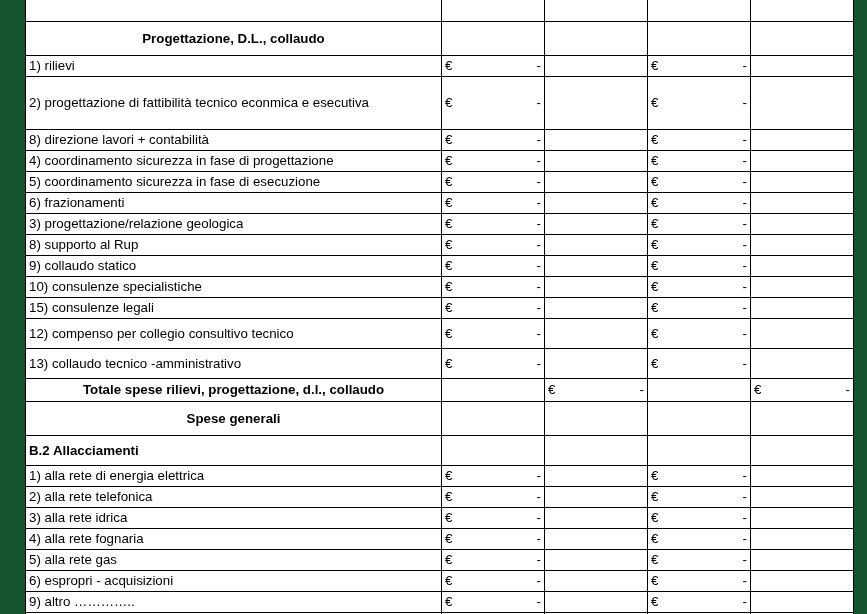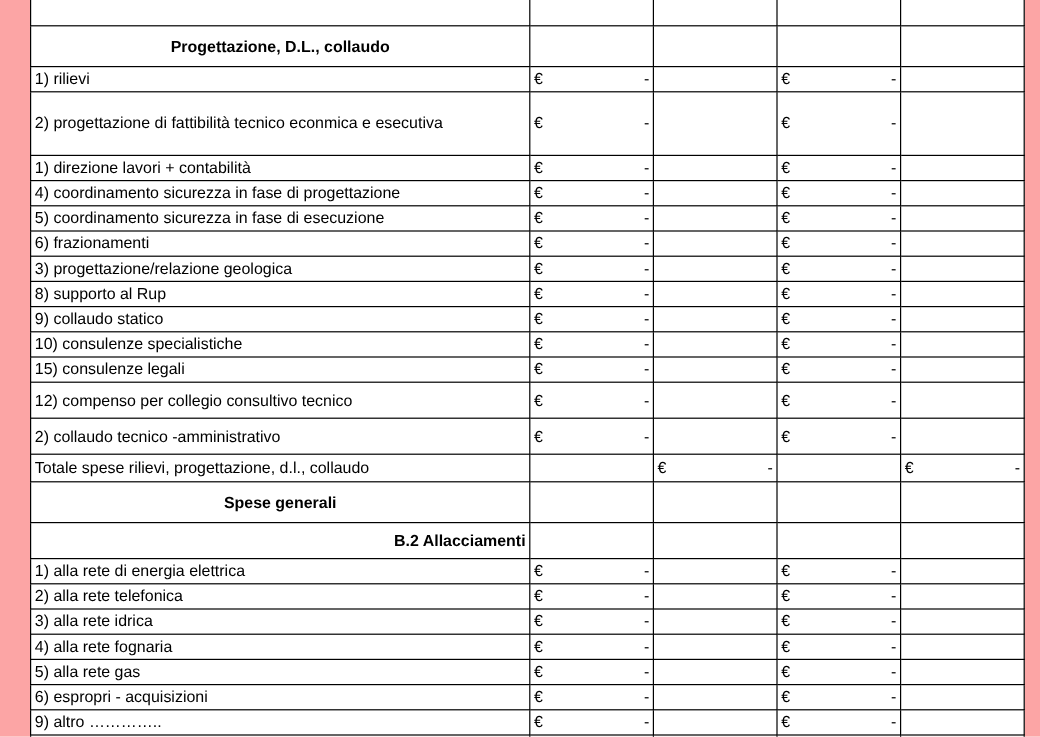--- a/index.html
+++ b/index.html
@@ -5,21 +5,21 @@
   * { box-sizing: border-box; margin: 0; padding: 0; }
   html, body {
     width: 867px; height: 614px;
     background: #ffffff;
     font-family: "Liberation Sans", sans-serif;
     overflow: hidden;
   }
   #sheet {
     position: relative;
     width: 867px; height: 614px;
-    background: #fca5a5;
+    background: #14532d;
   }
   table.grid {
     position: absolute;
     left: 25px;
     top: -9px;
     width: 828px;
     border-collapse: collapse;
     table-layout: fixed;
     background: #ffffff;
   }
@@ -39,22 +39,22 @@
   
   tr.r-section td     { height: 34px; }
   tr.r-tall td        { height: 53px; }
   tr.r-tall2 td       { height: 30px; }
   tr.r-blank td       { height: 30px; }
   tr.r-total td       { height: 23px; }
 
   
   td.label      { text-align: left; }
   td.label-ctr  { text-align: center; font-weight: bold; font-size: 16px; }
-  td.label-tot  { text-align: left;  font-weight: normal; font-size: 13.6px; padding-right: 4px; }
-  td.label-bold { text-align: right;   font-weight: bold; font-size: 13.6px; }
+  td.label-tot  { text-align: center;  font-weight: bold; font-size: 13.6px; padding-right: 4px; }
+  td.label-bold { text-align: left;   font-weight: bold; font-size: 13.6px; }
 
   
   td.money {
     padding: 0 7px 0 20px;
   }
   td.money .m-inner {
     display: flex;
     align-items: center;
     justify-content: space-between;
     width: 100%;
@@ -120,21 +120,21 @@
           <td class="empty"></td>
           <td class="money">
             <span class="m-inner">
               <span class="eur">€</span>
               <span class="dash">-</span>
             </span>
           </td>
           <td class="empty right-thick"></td>
         </tr>
         <tr>
-          <td class="label left-thick">1) direzione lavori + contabilità</td>
+          <td class="label left-thick">8) direzione lavori + contabilità</td>
           <td class="money">
             <span class="m-inner">
               <span class="eur">€</span>
               <span class="dash">-</span>
             </span>
           </td>
           <td class="empty"></td>
           <td class="money">
             <span class="m-inner">
               <span class="eur">€</span>
@@ -290,21 +290,21 @@
           <td class="empty"></td>
           <td class="money">
             <span class="m-inner">
               <span class="eur">€</span>
               <span class="dash">-</span>
             </span>
           </td>
           <td class="empty right-thick"></td>
         </tr>
         <tr class="r-tall2">
-          <td class="label left-thick">2) collaudo tecnico -amministrativo</td>
+          <td class="label left-thick">13) collaudo tecnico -amministrativo</td>
           <td class="money">
             <span class="m-inner">
               <span class="eur">€</span>
               <span class="dash">-</span>
             </span>
           </td>
           <td class="empty"></td>
           <td class="money">
             <span class="m-inner">
               <span class="eur">€</span>

